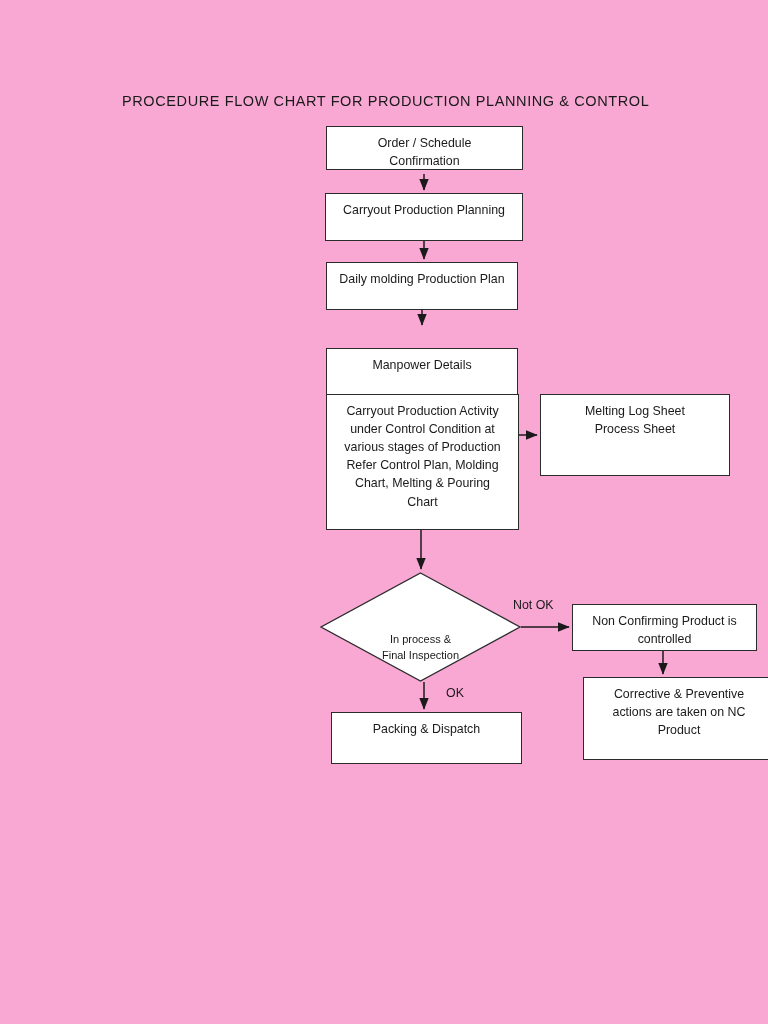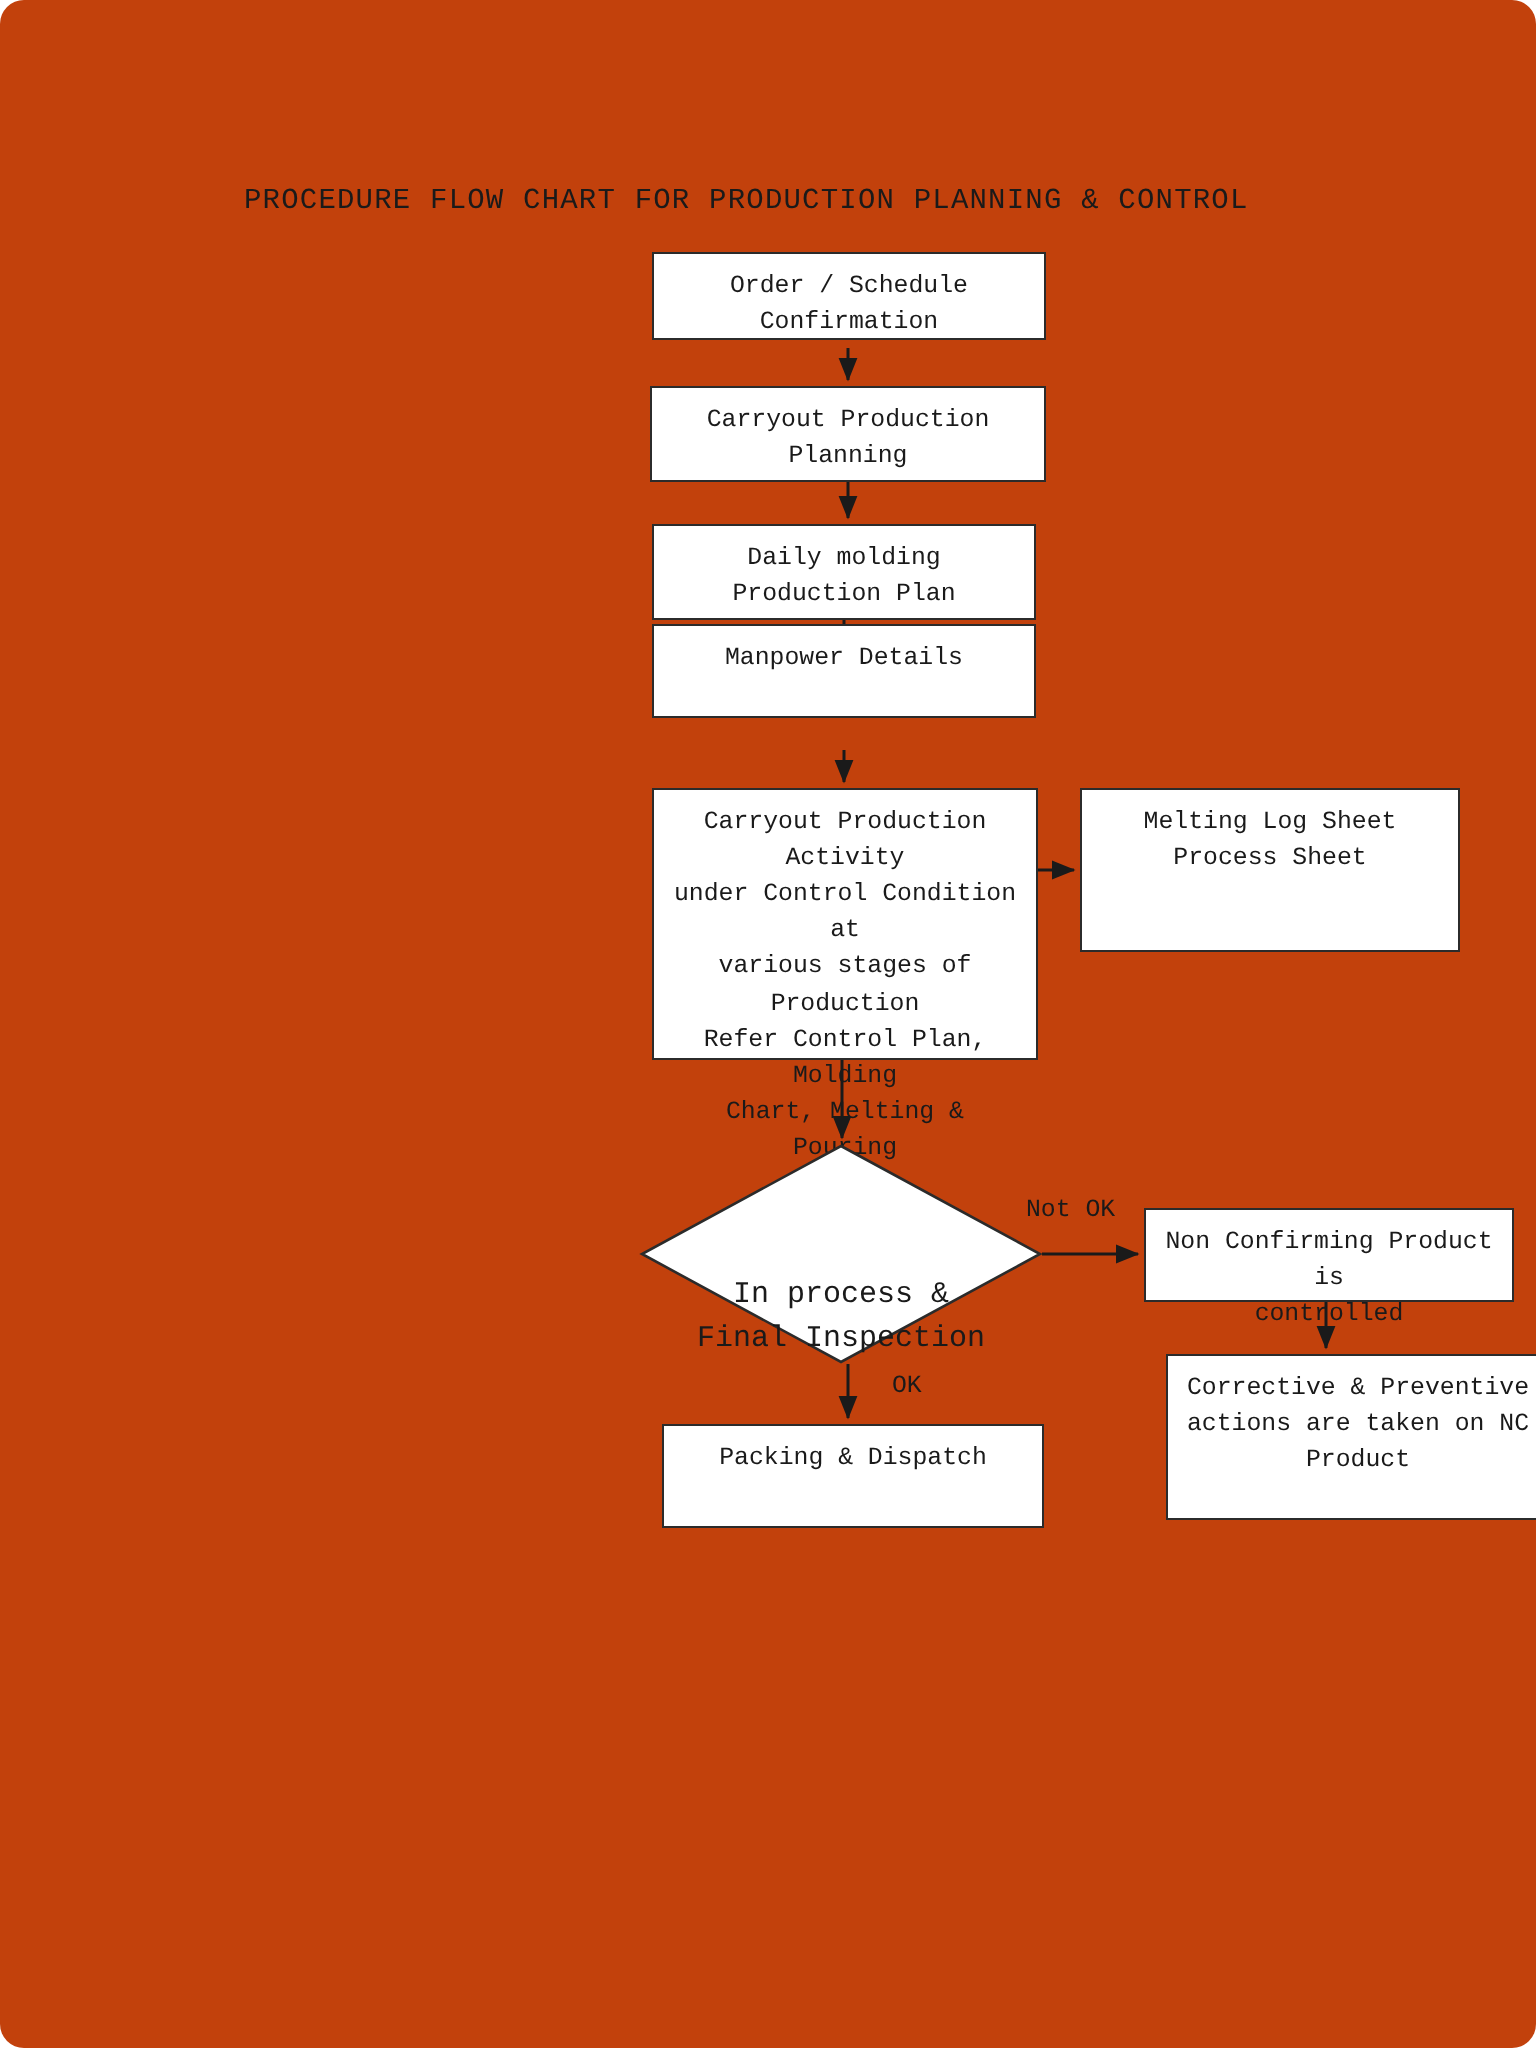--- a/index.html
+++ b/index.html
@@ -4,24 +4,23 @@
 <style>
   html, body {
     margin: 0;
     padding: 0;
     background: #ffffff;
   }
   #page {
     position: relative;
     width: 768px;
     height: 1024px;
-    background: #c2410c;
-    font-family: Liberation Mono, monospace;
+    background: #f9a8d4;
+    font-family: Liberation Sans, sans-serif;
     overflow: hidden;
-    border-radius: 12px;
   }
   #title {
     position: absolute;
     left: 122px;
     top: 93px;
     font-size: 14.5px;
     letter-spacing: 0.6px;
     color: #1a1a1a;
     white-space: nowrap;
     font-weight: 400;
@@ -49,21 +48,21 @@
   .diamond-wrap svg {
     position: absolute;
     left: 0;
     top: 0;
     overflow: visible;
   }
   .diamond-label {
     position: absolute;
     width: 100%;
     text-align: center;
-    font-size: 15px;
+    font-size: 11px;
     line-height: 1.5;
     color: #1a1a1a;
     white-space: pre-line;
   }
   .edge-label {
     position: absolute;
     font-size: 12.4px;
     color: #1a1a1a;
     white-space: nowrap;
   }
@@ -115,21 +114,21 @@
   </div>
 
   <div class="node" style="left:325px; top:193px; width:198px; height:48px;">
     <span class="txt">Carryout Production Planning</span>
   </div>
 
   <div class="node" style="left:326px; top:262px; width:192px; height:48px;">
     <span class="txt">Daily molding Production Plan</span>
   </div>
 
-  <div class="node" style="left:326px; top:312px; width:192px; height:47px;">
+  <div class="node" style="left:326px; top:348px; width:192px; height:47px;">
     <span class="txt">Manpower Details</span>
   </div>
 
   <div class="node" style="left:326px; top:394px; width:193px; height:136px;">
     <span class="txt">Carryout Production Activity
 under Control Condition at
 various stages of Production
 Refer Control Plan, Molding
 Chart, Melting &amp; Pouring
 Chart</span>

